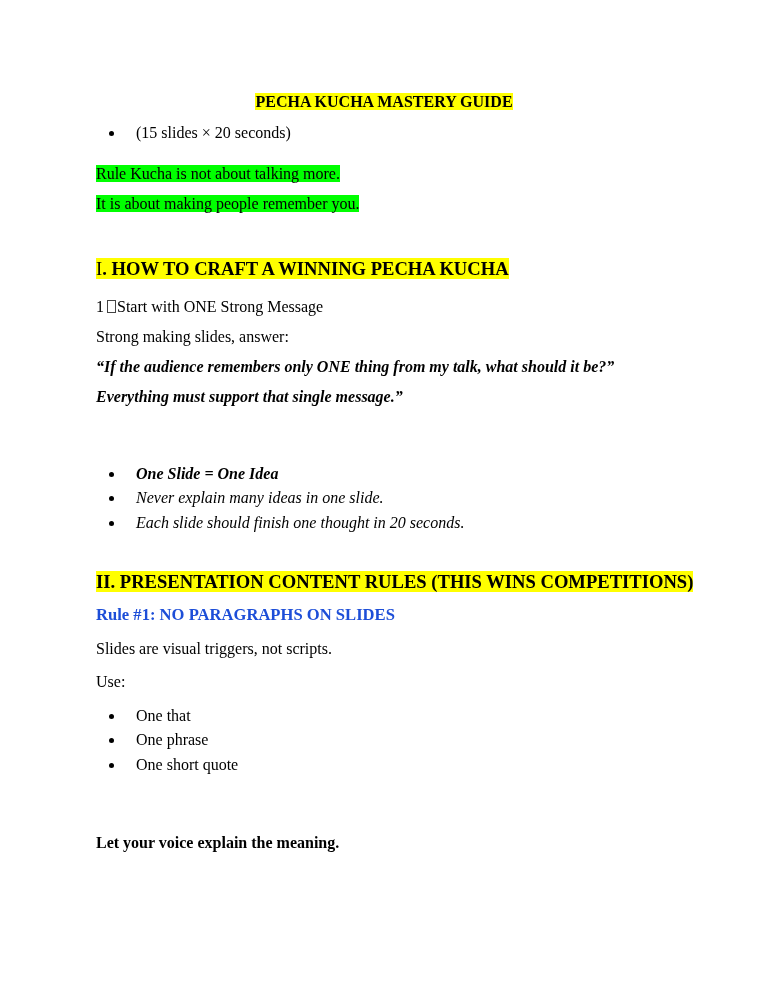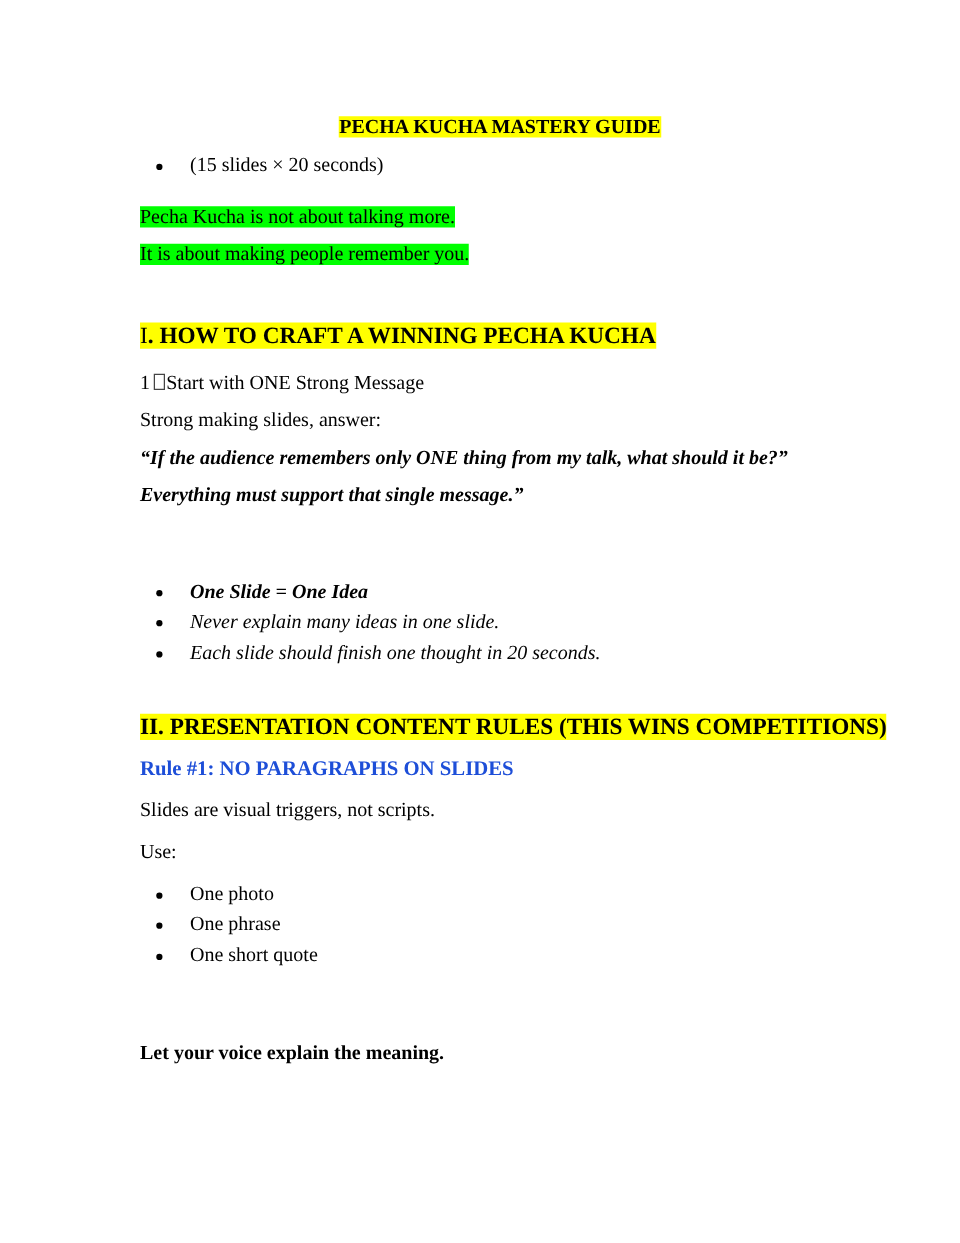--- a/index.html
+++ b/index.html
@@ -1,21 +1,21 @@
 <!DOCTYPE html>
 <html><head>
 <meta charset="utf-8">
 <style>
   html, body { margin: 0; padding: 0; background: #ffffff; }
   body {
     width: 768px; height: 994px; position: relative; overflow: hidden;
     font-family: "Liberation Serif", "DejaVu Serif", serif;
     color: #000000; font-size: 16px;
   }
-  .page { position: absolute; left: 16px; top: 0; width: 708px; height: 994px; }
+  .page { position: absolute; left: 0; top: 0; width: 708px; height: 994px; }
   .line { position: absolute; left: 96px; white-space: nowrap; line-height: 19px; }
   .hl-yellow { background: #ffff00; }
   .hl-green { background: #00ff00; }
   .bold { font-weight: bold; }
   .italic { font-style: italic; }
   .title { left: 0; width: 768px; text-align: center; font-weight: bold; font-size: 16px; }
   .h1 { font-weight: bold; font-size: 18.6px; line-height: 22px; }
   .h1 .reg { font-weight: normal; }
   .h2 { font-weight: bold; font-size: 16.6px; color: #1d4ed8; }
   ul.blist { position: absolute; left: 96px; margin: 0; padding: 0; list-style: none; }
@@ -36,21 +36,21 @@
 
   <div class="line title" style="top:92px;">
     <span class="hl-yellow">PECHA KUCHA MASTERY GUIDE</span>
   </div>
 
   <ul class="blist" style="top:121px;">
     <li>(15 slides × 20 seconds)</li>
   </ul>
 
   <div class="line" style="top:164px;">
-    <span class="hl-green">Pecha Kucha is not about talking more.</span>
+    <span class="hl-green">Rule Kucha is not about talking more.</span>
   </div>
   <div class="line" style="top:194px;text-align:right;">
     <span class="hl-green">It is about making people remember you.</span>
   </div>
 
   <div class="line h1" style="top:258px;">
     <span class="hl-yellow"><span class="reg">I</span><span>. HOW TO CRAFT A WINNING PECHA KUCHA</span></span>
   </div>
 
   <div class="line" style="top:297px;">
@@ -84,21 +84,21 @@
 
   <div class="line" style="top:639px;">
     <span>Slides are visual triggers, not scripts.</span>
   </div>
 
   <div class="line" style="top:672px;">
     <span>Use:</span>
   </div>
 
   <ul class="blist" style="top:704px;">
-    <li>One photo</li>
+    <li>One that</li>
     <li>One phrase</li>
     <li>One short quote</li>
   </ul>
 
   <div class="line bold" style="top:833px;text-align:center;">
     <span>Let your voice explain the meaning.</span>
   </div>
 
 </div>
 

